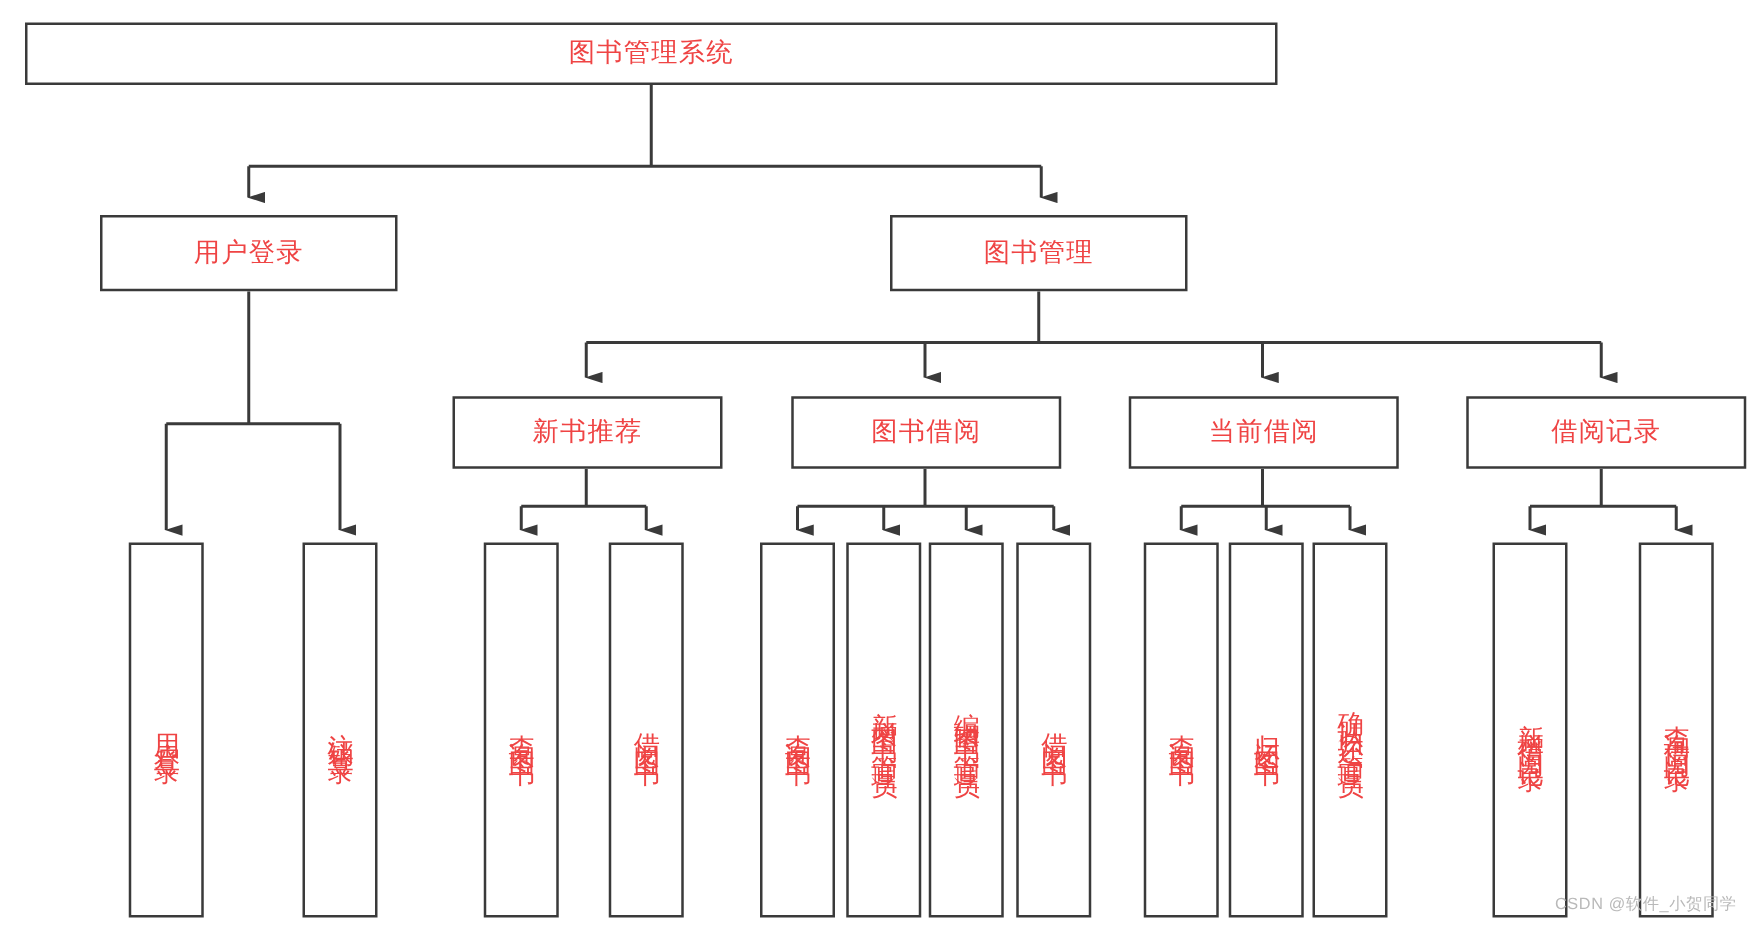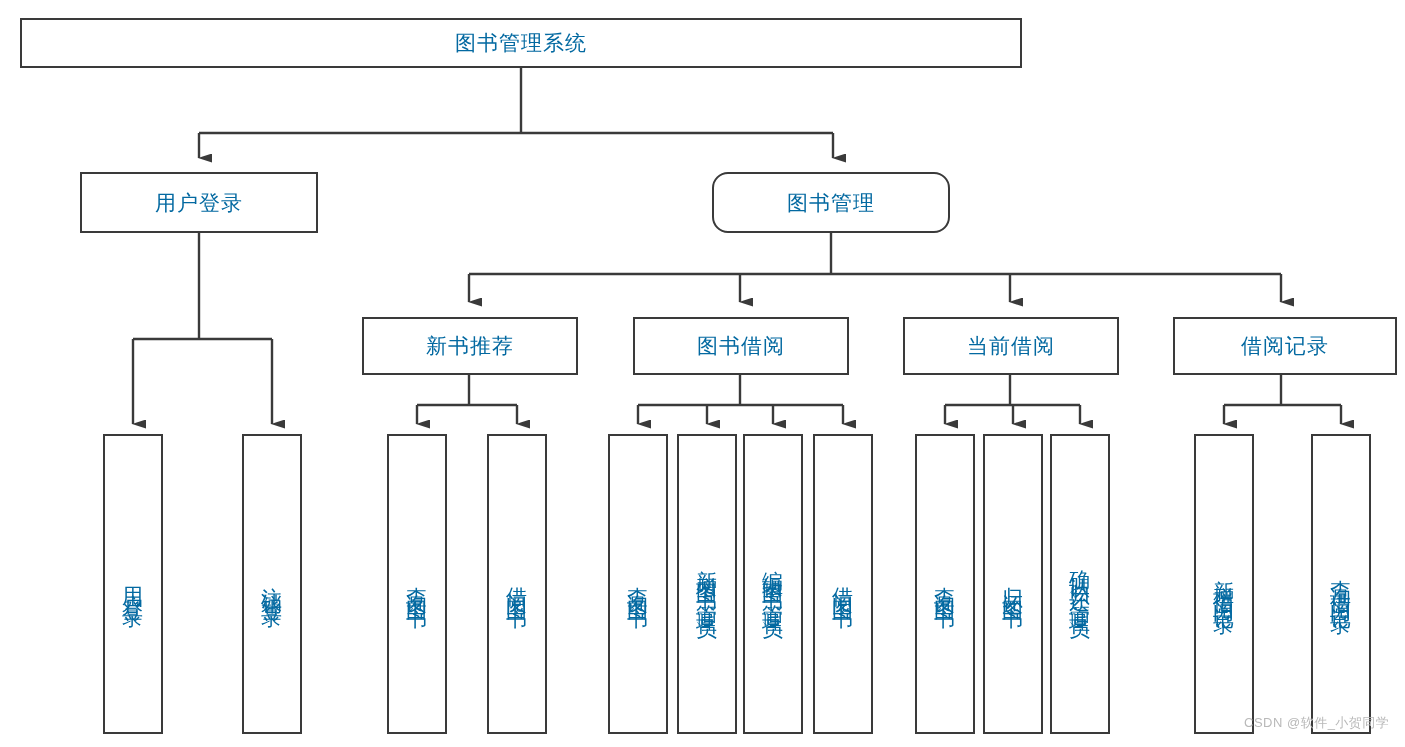--- a/index.html
+++ b/index.html
@@ -25,21 +25,21 @@
     height: 747px;
   }
   .node {
     position: absolute;
     box-sizing: border-box;
     background: #ffffff;
     border: 2px solid #3a3a3a;
     display: flex;
     align-items: center;
     justify-content: center;
-    color: #0369a1;
+    color: #ef4444;
     z-index: 2;
   }
   .node.h {
     font-size: 21px;
     line-height: 1.1;
     letter-spacing: 1px;
   }
   .node.v {
     font-size: 21px;
     writing-mode: vertical-rl;
@@ -120,21 +120,21 @@
     </g>
   </svg>
 
   <div class="node h" style="left:20px; top:18px; width:1002px; height:50px;">
     <span>图书管理系统</span>
   </div>
 
   <div class="node h" style="left:80px; top:172px; width:238px; height:61px;">
     <span>用户登录</span>
   </div>
-  <div class="node h" style="left:712px; top:172px; width:238px; height:61px;border-radius:16px;">
+  <div class="node h" style="left:712px; top:172px; width:238px; height:61px;">
     <span>图书管理</span>
   </div>
 
   <div class="node h" style="left:362px; top:317px; width:216px; height:58px;">
     <span>新书推荐</span>
   </div>
   <div class="node h" style="left:633px; top:317px; width:216px; height:58px;">
     <span>图书借阅</span>
   </div>
   <div class="node h" style="left:903px; top:317px; width:216px; height:58px;justify-content:center;">

